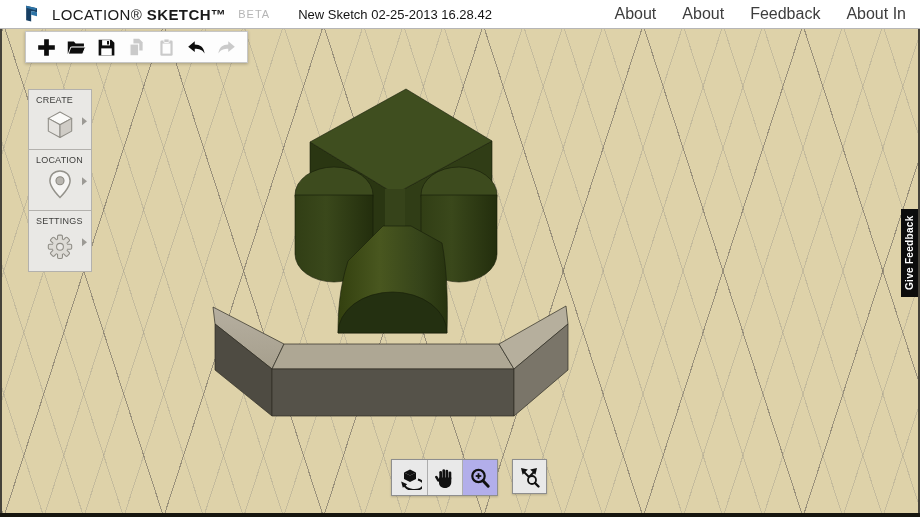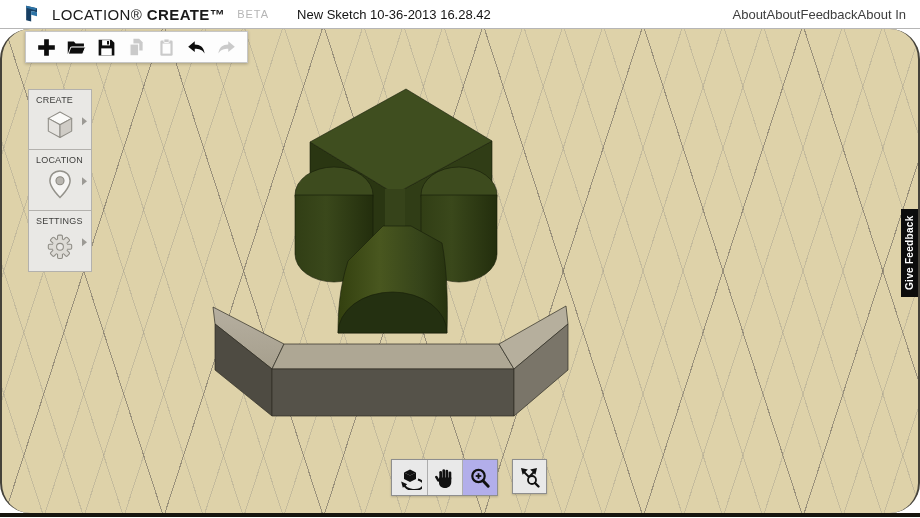--- a/index.html
+++ b/index.html
@@ -5,32 +5,31 @@
   * { margin:0; padding:0; box-sizing:border-box; }
   html,body { width:920px; height:518px; overflow:hidden; font-family:"Liberation Sans", sans-serif; background:#fff; }
 
   
   .header { display:flex; align-items:center; height:29px; background:#ffffff; border-bottom:1px solid #b6b6b6; padding:0 14px 0 12px; }
   .logo { width:20px; height:20px; margin:0 10px 0 10px; flex:0 0 auto; }
   .brand { font-size:15px; color:#1a1a1a; letter-spacing:.4px; white-space:nowrap; }
   .brand .prod { font-weight:bold; }
   .beta { font-size:11px; color:#b5b5b5; letter-spacing:1px; margin-left:12px; }
   .doc-title { font-size:13px; color:#141414; margin-left:28px; white-space:nowrap; }
-  .header-links { margin-left:auto; display:flex; font-size:13px; color:#3d3d3d; }
+  .header-links { margin-left:auto; display:flex; gap:26px; font-size:16px; color:#3d3d3d; }
   .header-links span { cursor:pointer; }
 
   
   .canvas { position:relative; height:484px; border-left:2px solid #45423a; border-right:2px solid #45423a;
     background-color:#ded2a9;
     background-image:
       repeating-linear-gradient(108deg, rgba(118,110,96,.55) 0 1px, transparent 1px 152px),
       repeating-linear-gradient(72deg,  rgba(118,110,96,.55) 0 1px, transparent 1px 152px),
       repeating-linear-gradient(108deg, rgba(148,144,134,.34) 0 1px, transparent 1px 38px),
       repeating-linear-gradient(72deg,  rgba(148,144,134,.34) 0 1px, transparent 1px 38px);
-    border-radius: 30px;
   }
   .bottom-strip { height:4px; background:#17160f; }
 
   .model-svg { position:absolute; left:0; top:0; width:100%; height:100%; }
 
   
   .file-toolbar { position:absolute; left:23px; top:2px; height:32px; display:flex; align-items:center;
     background:#fdfdfd; border:1px solid #c6c6c6; box-shadow:0 1px 3px rgba(0,0,0,.25); padding:0 9px; gap:7px; }
   .file-btn { width:23px; height:23px; display:flex; align-items:center; justify-content:center; color:#0d0d0d; cursor:pointer; }
   .file-btn.disabled { color:#cacaca; cursor:default; }
@@ -63,24 +62,24 @@
 <body>
 
 <div class="header">
   <svg class="logo" viewBox="0 0 24 24">
     <path d="M5 2 L18 5.2 V10 L11 8.4 V21 L5 19.4 Z" fill="#173f63"></path>
     <path d="M11 8.4 L18 10 V14.6 L11 13 Z" fill="#2d74a6"></path>
     <path d="M5 2 L18 5.2 L16 7.4 L5 4.6 Z" fill="#2d74a6"></path>
   </svg>
   <div class="brand">
     <span>LOCATION®</span>
-    <span class="prod">CREATE™</span>
+    <span class="prod">SKETCH™</span>
   </div>
   <span class="beta">BETA</span>
-  <span class="doc-title">New Sketch 10-36-2013 16.28.42</span>
+  <span class="doc-title">New Sketch 02-25-2013 16.28.42</span>
   <div class="header-links">
     <span>About</span>
     <span>About</span>
     <span>Feedback</span>
     <span>About In</span>
   </div>
 </div>
 
 <div class="canvas">
 

